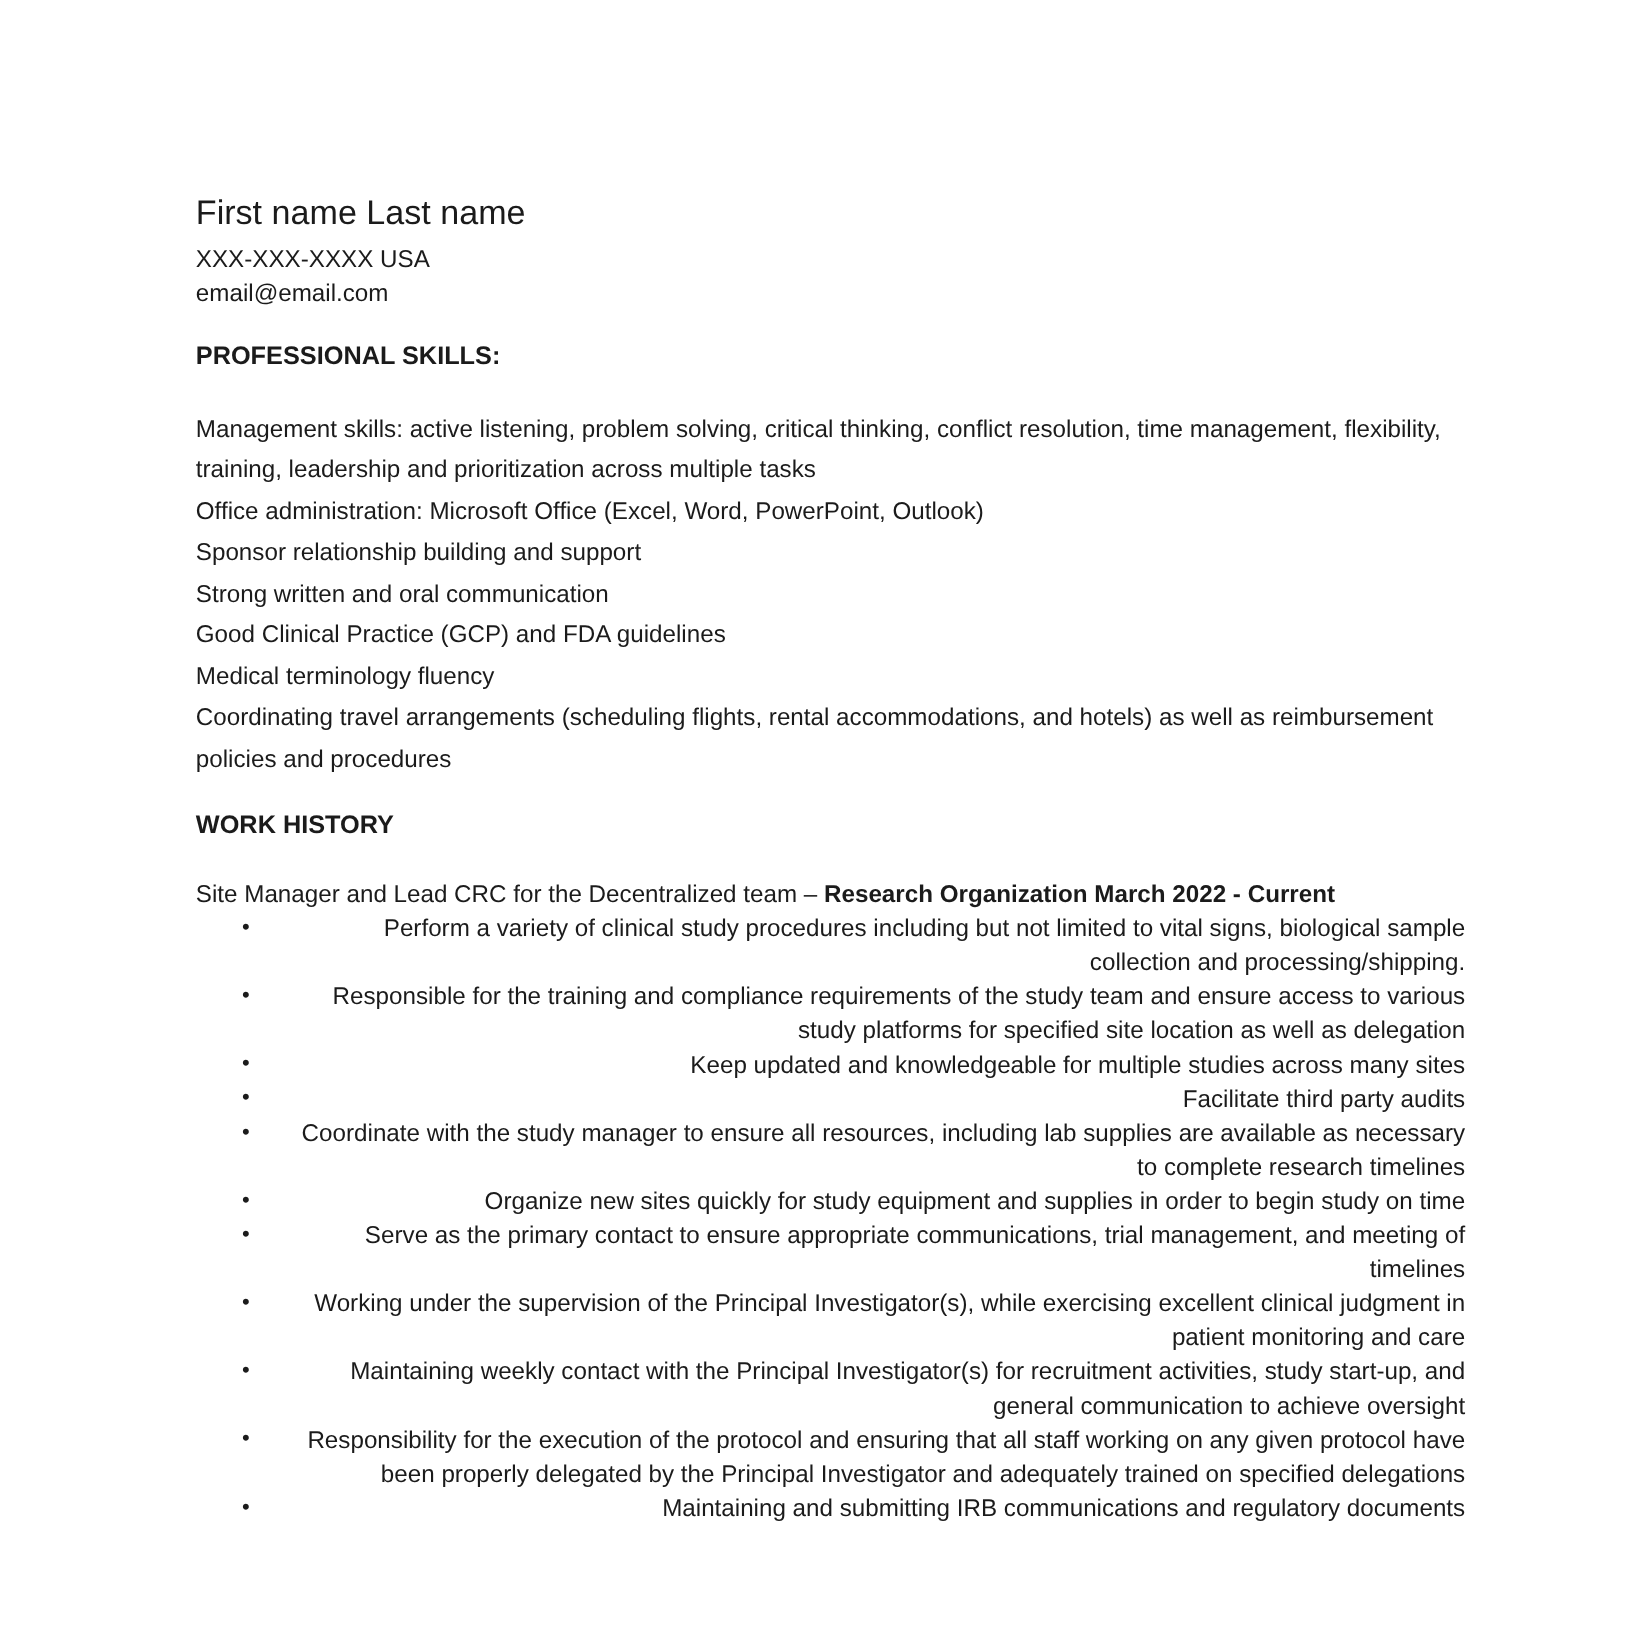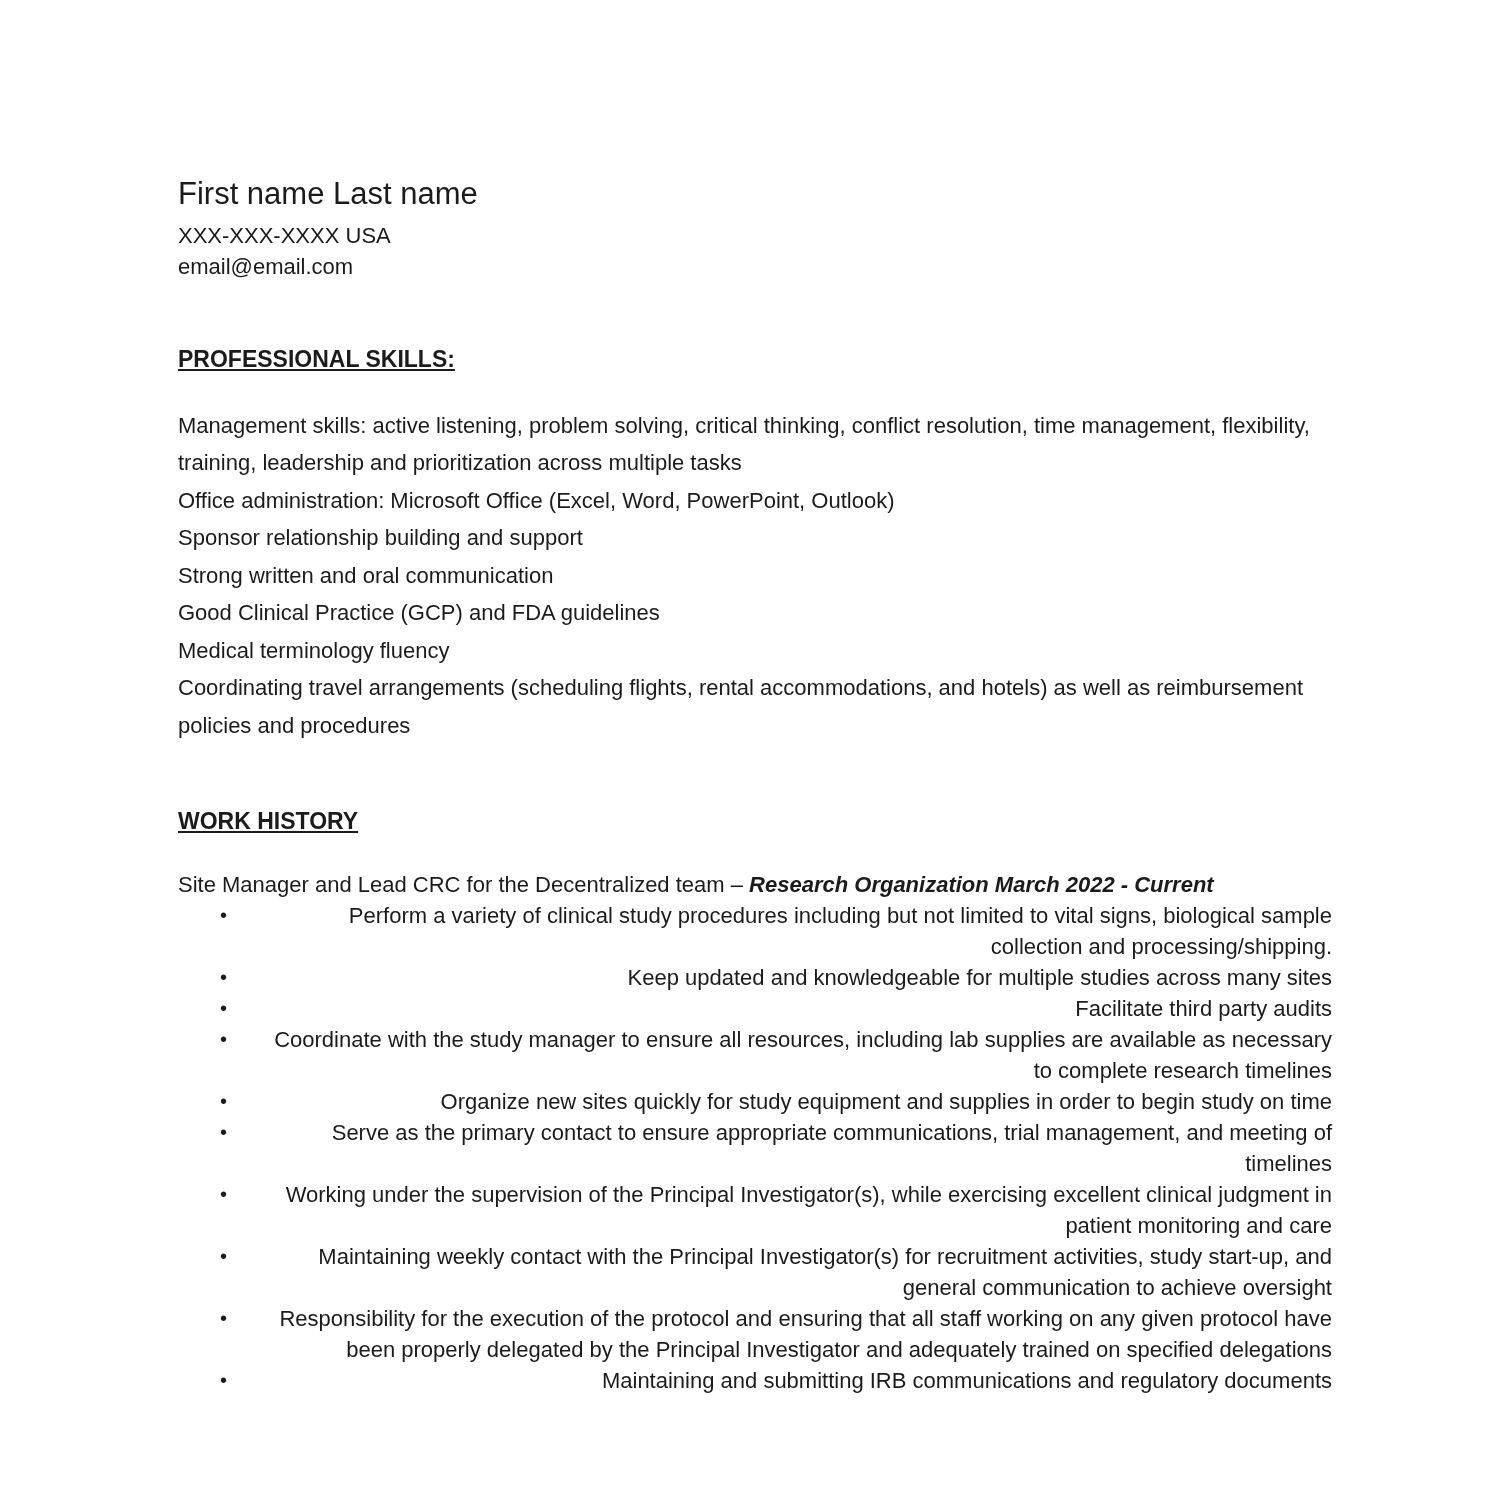--- a/index.html
+++ b/index.html
@@ -24,34 +24,33 @@
     line-height: 1.15;
     margin: 0 0 8px 0;
   }
   .contact-line {
     font-size: 22px;
     line-height: 31px;
   }
   .section-heading {
     font-size: 23px;
     font-weight: 700;
-    margin-top: 64px;
+    margin-top: 28px;
     margin-bottom: 34px;
-    text-decoration: underline;
   }
   .skills .skill-item {
     font-size: 22px;
     line-height: 37.5px;
   }
   .job-title {
     font-size: 22px;
     line-height: 31px;
     margin: 0;
   }
-  .job-title .bold { font-weight: 700; font-style: italic; }
+  .job-title .bold { font-weight: 700; }
   ul.bullets {
     list-style: none;
     margin: 0;
     padding: 0 0 0 87px;
     text-align: right;
   }
   ul.bullets li {
     position: relative;
     font-size: 22px;
     line-height: 31px;
@@ -84,20 +83,21 @@
     <div class="skill-item">Medical terminology fluency</div>
     <div class="skill-item">Coordinating travel arrangements (scheduling flights, rental accommodations, and hotels) as well as reimbursement policies and procedures</div>
   </div>
 
   <div class="section-heading">WORK HISTORY</div>
 
   <p class="job-title"><span>Site Manager and Lead CRC for the Decentralized team – </span><span class="bold">Research Organization March 2022 - Current</span></p>
 
   <ul class="bullets">
     <li>Perform a variety of clinical study procedures including but not limited to vital signs, biological sample collection and processing/shipping.</li>
+    <li>Responsible for the training and compliance requirements of the study team and ensure access to various study platforms for specified site location as well as delegation</li>
     <li>Keep updated and knowledgeable for multiple studies across many sites</li>
     <li>Facilitate third party audits</li>
     <li>Coordinate with the study manager to ensure all resources, including lab supplies are available as necessary to complete research timelines</li>
     <li>Organize new sites quickly for study equipment and supplies in order to begin study on time</li>
     <li>Serve as the primary contact to ensure appropriate communications, trial management, and meeting of timelines</li>
     <li>Working under the supervision of the Principal Investigator(s), while exercising excellent clinical judgment in patient monitoring and care</li>
     <li>Maintaining weekly contact with the Principal Investigator(s) for recruitment activities, study start-up, and general communication to achieve oversight</li>
     <li>Responsibility for the execution of the protocol and ensuring that all staff working on any given protocol have been properly delegated by the Principal Investigator and adequately trained on specified delegations</li>
     <li>Maintaining and submitting IRB communications and regulatory documents</li>
   </ul>

